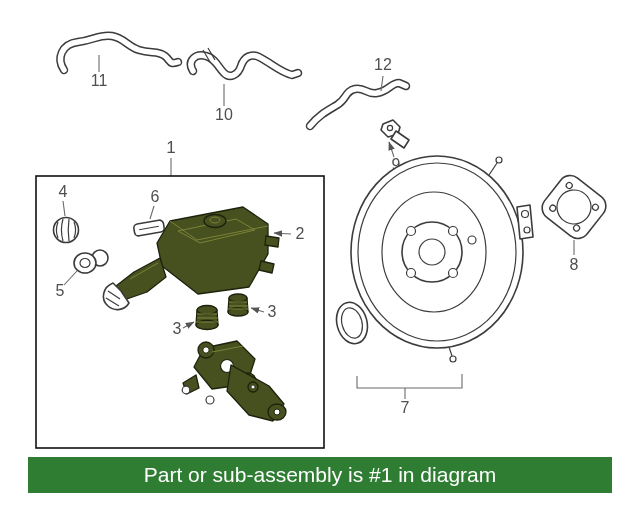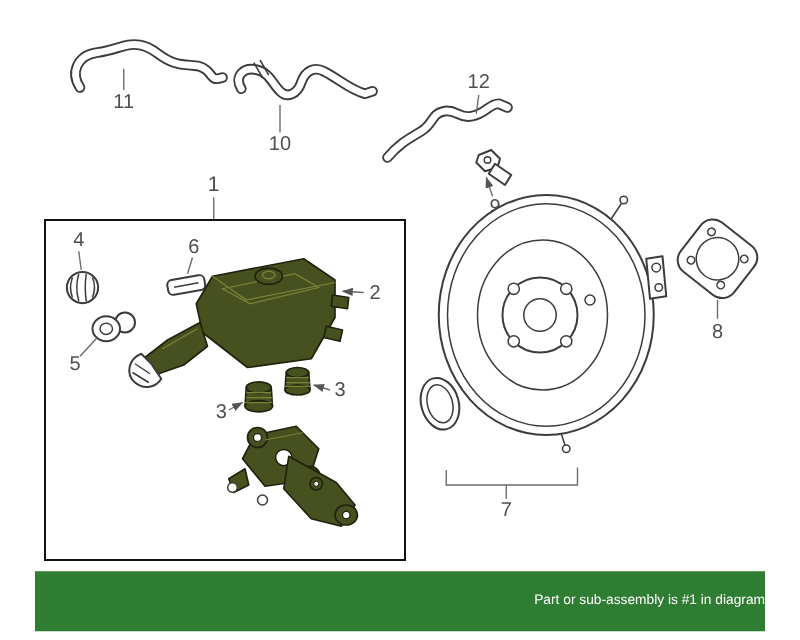--- a/index.html
+++ b/index.html
@@ -13,24 +13,24 @@
   .part-dark{fill:var(--highlight,#47501f);stroke:#1d220c;stroke-width:1.3;stroke-linejoin:round;}
   .hl{fill:none;stroke:#7c8338;stroke-width:1;}
   .thin{fill:none;stroke:var(--line,#3c3c3c);stroke-width:1.2;}
   .thin-f{fill:#ffffff;stroke:var(--line,#3c3c3c);stroke-width:1.2;}
   .tube{fill:none;stroke:var(--line,#3c3c3c);stroke-width:8.5;stroke-linecap:round;stroke-linejoin:round;}
   .tube-inner{fill:none;stroke:#ffffff;stroke-width:5.5;stroke-linecap:round;stroke-linejoin:round;}
   .leader{stroke:#6a6a6a;stroke-width:1.1;fill:none;}
   .callout{font:16px "Liberation Sans",sans-serif;fill:var(--callout,#4f4f4f);text-anchor:middle;}
   .box{fill:none;stroke:#111111;stroke-width:1.6;}
   .banner{
-    position:absolute;left:28px;top:457px;width:584px;height:48px;
+    position:absolute;left:28px;top:457px;width:584px;height:36px;
     background:var(--banner-bg,#2e7d32);color:var(--banner-fg,#ffffff);
-    display:flex;flex-direction:column;align-items:flex-end;justify-content:center;
-    font-size:11px;line-height:1.4;text-align:center;
+    display:flex;flex-direction:column;align-items:center;justify-content:center;
+    font-size:21px;line-height:1.4;text-align:center;
   }
 </style>
 </head>
 <body>
 
 <div class="stage">
 
   <svg width="640" height="512" viewBox="0 0 640 512">
     <defs>
       <marker id="arrow" markerWidth="9" markerHeight="8" refX="7.5" refY="3" orient="auto">

